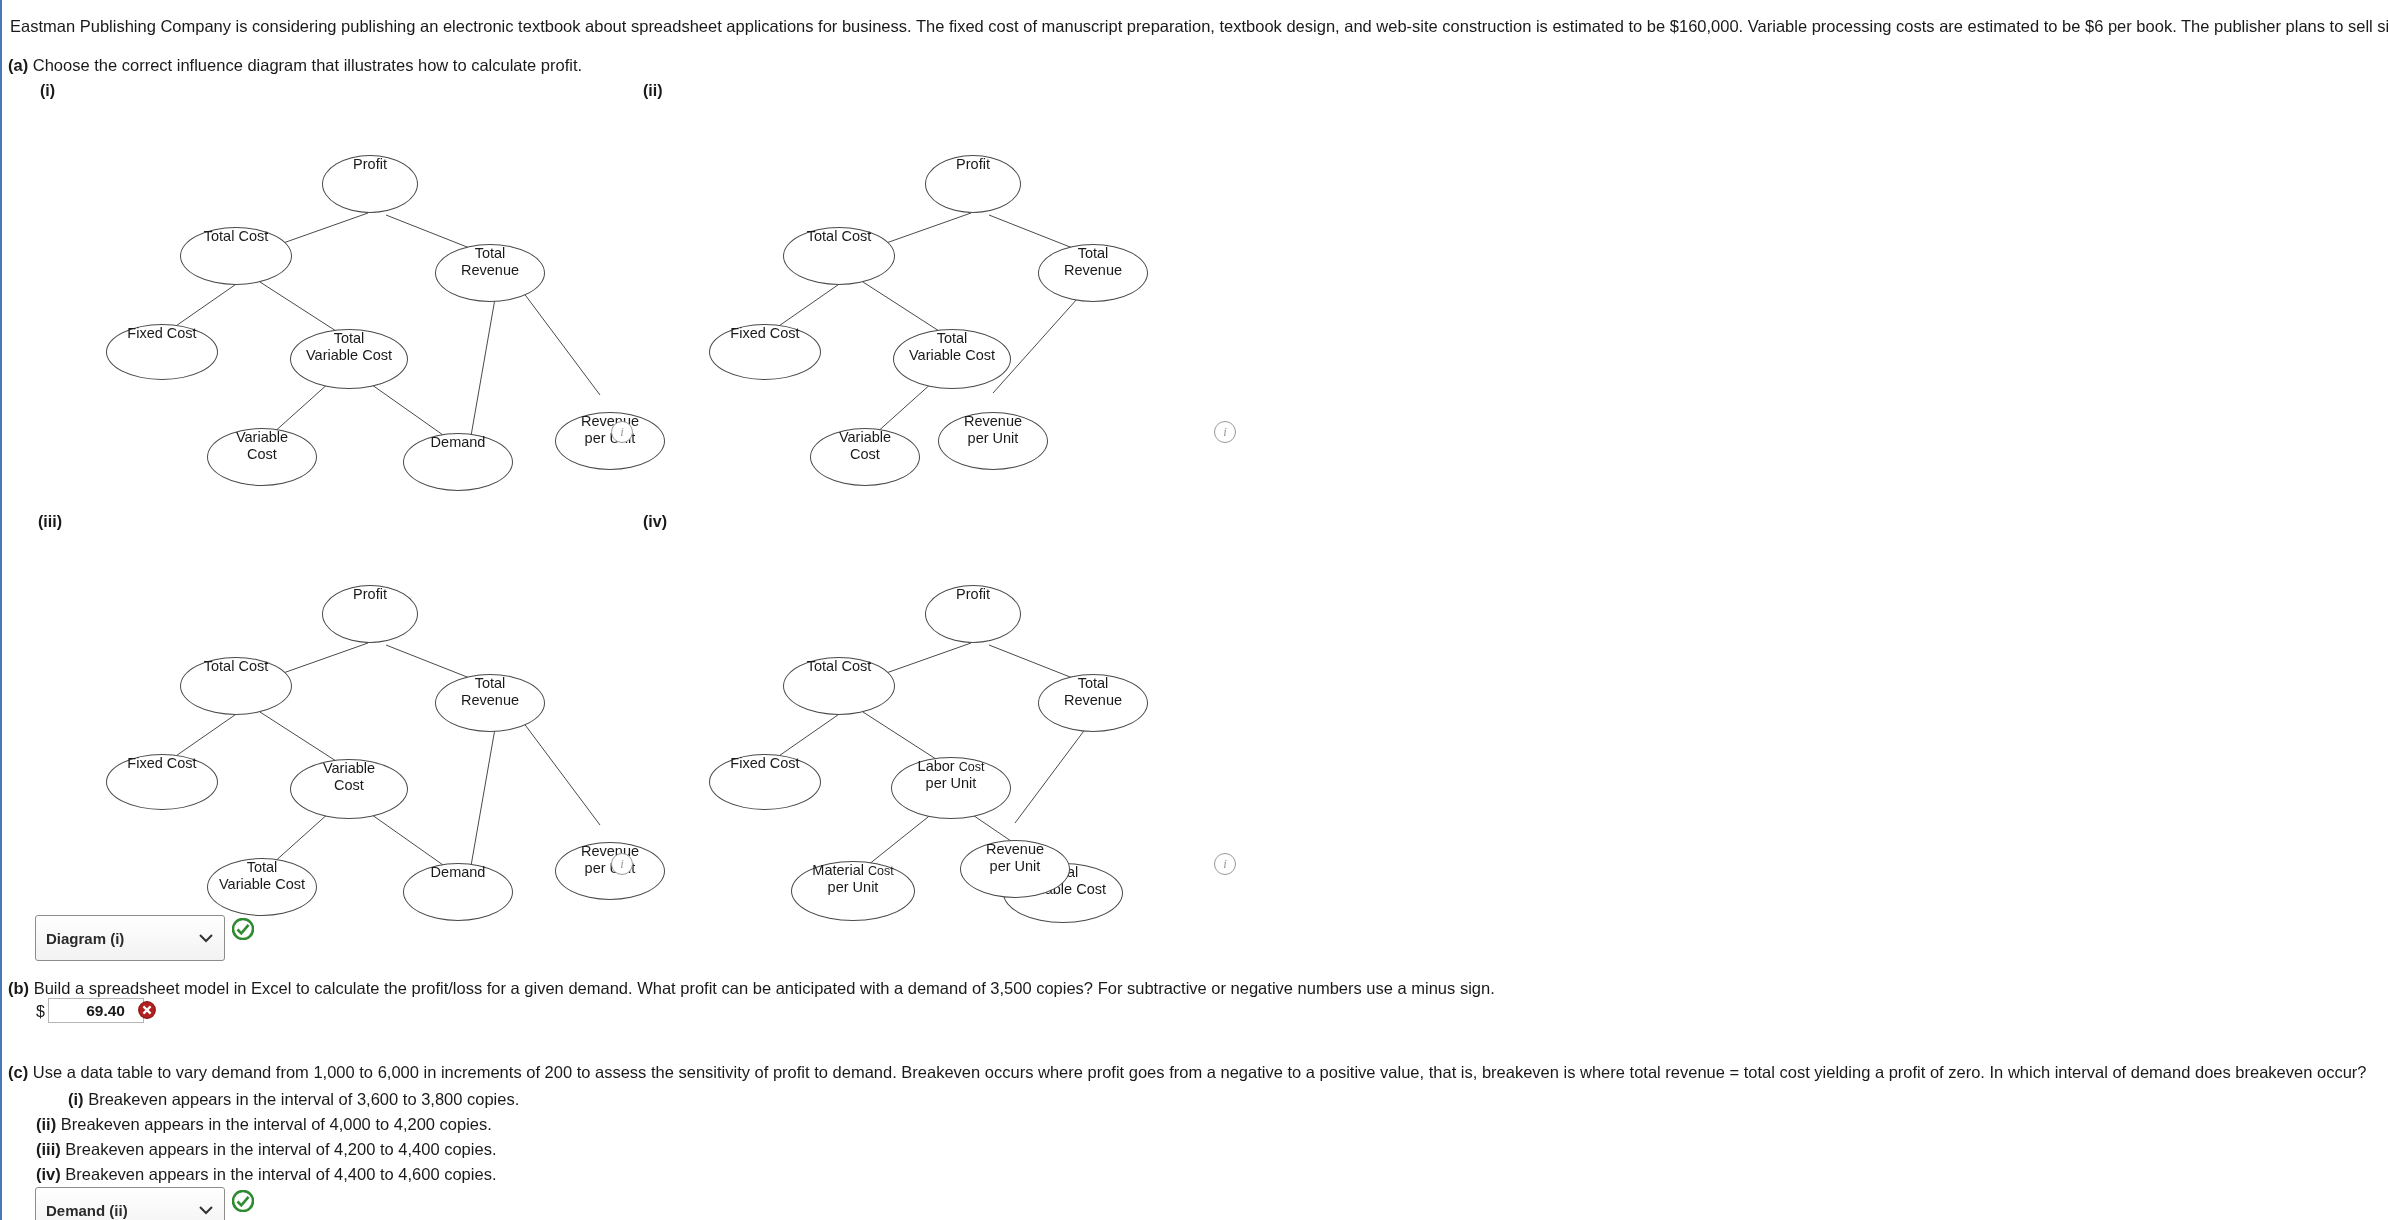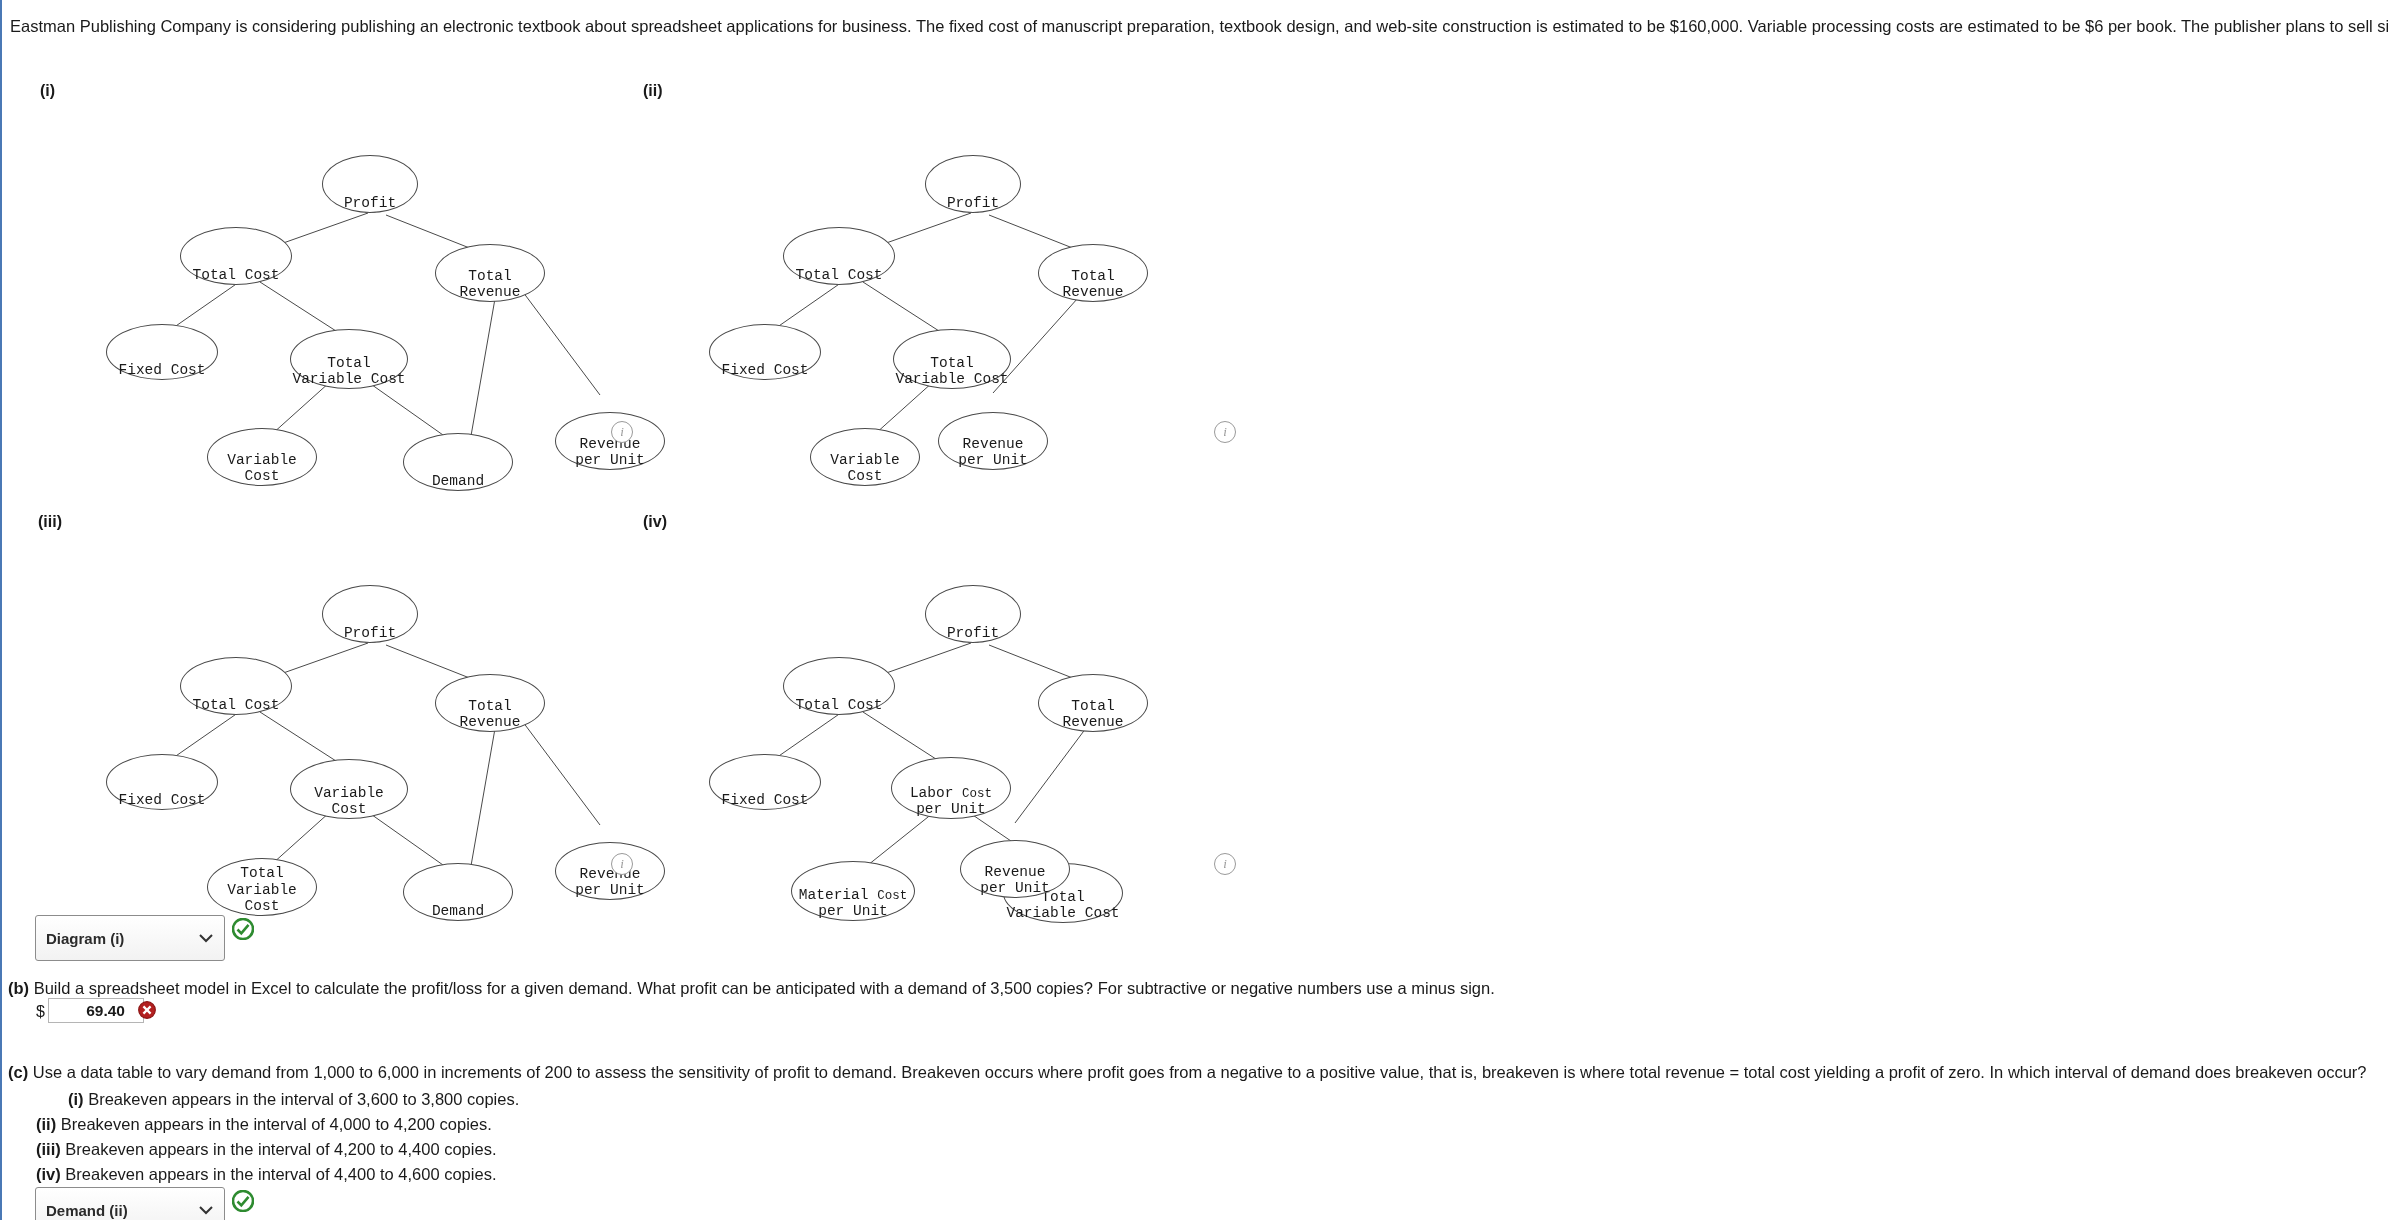--- a/index.html
+++ b/index.html
@@ -52,28 +52,27 @@
     width: 620px;
     height: 380px;
   }
   .diagram svg { position: absolute; left: 0; top: 0; }
   .node {
     position: absolute;
     border: 1px solid #4a4a4a;
     border-radius: 50%;
     background: #ffffff;
     display: flex;
-    align-items: flex-end;
+    align-items: flex-start;
     justify-content: center;
     text-align: center;
     font-size: 14.5px;
     color: #1a1a1a;
     line-height: 1.15;
     box-sizing: border-box;
-    font-family: Liberation Mono, monospace;
   }
   .node span.small { font-size: 12.5px; }
   .info-icon {
     position: absolute;
     width: 20px;
     height: 20px;
     border-radius: 50%;
     border: 1.3px solid #9a9a9a;
     color: #9a9a9a;
     font-size: 13px;
@@ -150,20 +149,24 @@
 </style>
 </head>
 <body>
 
 <div id="page">
 
   <div class="left-rule"></div>
 
   <div class="intro">Eastman Publishing Company is considering publishing an electronic textbook about spreadsheet applications for business. The fixed cost of manuscript preparation, textbook design, and web-site construction is estimated to be $160,000. Variable processing costs are estimated to be $6 per book. The publisher plans to sell single-user access to the book for $46.</div>
 
+  <div class="part-line" style="left:8px; top:55px;">
+    <b>(a)</b>
+    <span>Choose the correct influence diagram that illustrates how to calculate profit.</span>
+  </div>
 
   <div class="roman-label" style="left:40px; top:82px;">(i)</div>
   <div class="diagram" style="left:100px; top:75px;">
     <svg width="620" height="380" viewBox="0 0 620 380">
       <g stroke="#4a4a4a" stroke-width="1" fill="none">
         <line x1="268" y1="138" x2="155" y2="178"></line>
         <line x1="286" y1="140" x2="400" y2="185"></line>
         <line x1="142" y1="205" x2="60" y2="262"></line>
         <line x1="160" y1="207" x2="250" y2="265"></line>
         <line x1="240" y1="298" x2="162" y2="368"></line>

